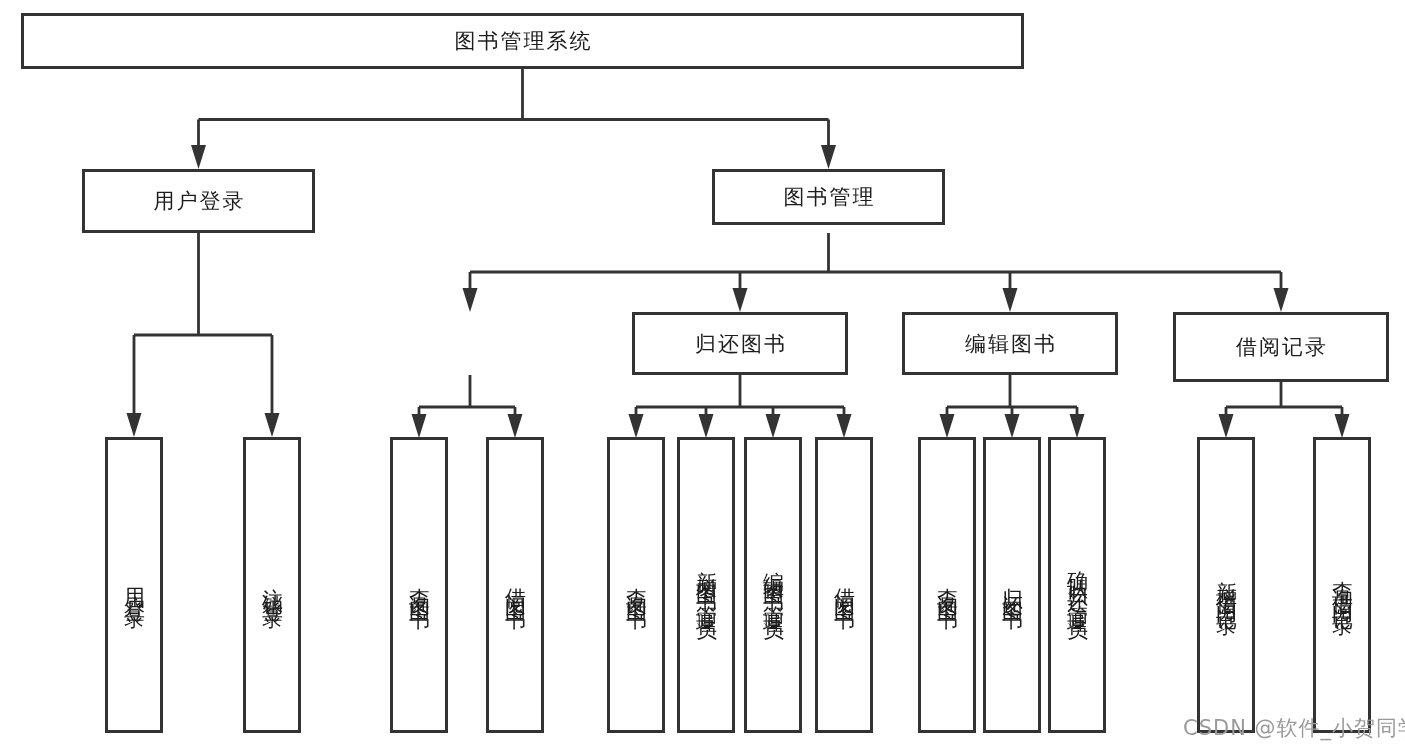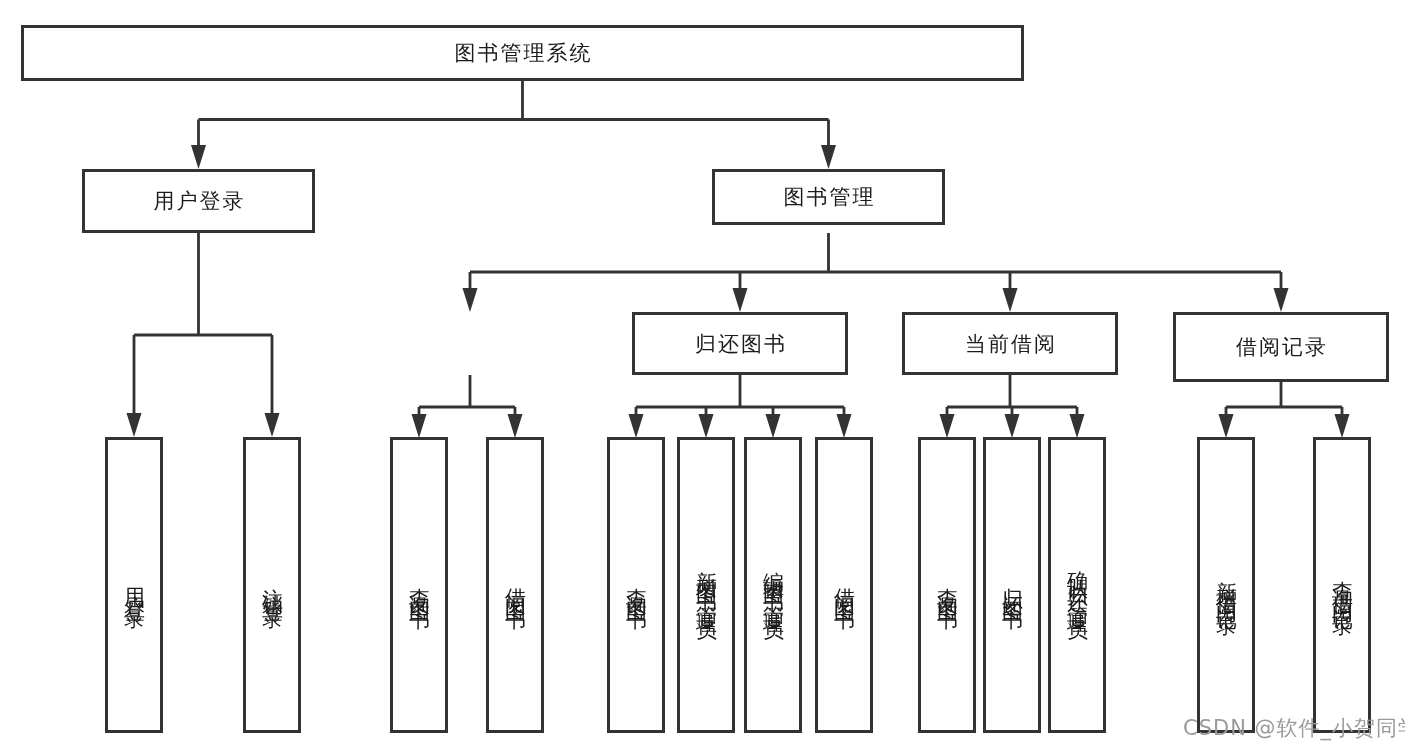--- a/index.html
+++ b/index.html
@@ -101,36 +101,36 @@
       <polygon points="1069.5,414 1084.5,414 1077,438" fill="#333333" stroke="none"></polygon>
     </g>
 
     <g>
       <path d="M1281 375 V407 M1226 407 H1342 M1226 407 V414 M1342 407 V414"></path>
       <polygon points="1218.5,414 1233.5,414 1226,438" fill="#333333" stroke="none"></polygon>
       <polygon points="1334.5,414 1349.5,414 1342,438" fill="#333333" stroke="none"></polygon>
     </g>
   </svg>
 
-  <div class="node h" style="left:21px; top:13px; width:1003px; height:56px;margin-top:12px;">
+  <div class="node h" style="left:21px; top:13px; width:1003px; height:56px;">
     <span>图书管理系统</span>
   </div>
 
   <div class="node h" style="left:82px; top:169px; width:233px; height:64px;">
     <span>用户登录</span>
   </div>
   <div class="node h" style="left:712px; top:169px; width:233px; height:56px;font-family:Liberation Mono, monospace;">
     <span>图书管理</span>
   </div>
 
   <div class="node h" style="left:632px; top:312px; width:216px; height:63px;">
     <span>归还图书</span>
   </div>
   <div class="node h" style="left:902px; top:312px; width:216px; height:63px;">
-    <span>当前借阅</span>
+    <span>编辑图书</span>
   </div>
   <div class="node h" style="left:1173px; top:312px; width:216px; height:70px;">
     <span>借阅记录</span>
   </div>
 
   <div class="node v" style="left:105px; top:437px; width:58px; height:296px;">
     <span>用户登录</span>
   </div>
   <div class="node v" style="left:243px; top:437px; width:58px; height:296px;">
     <span>注销登录</span>

